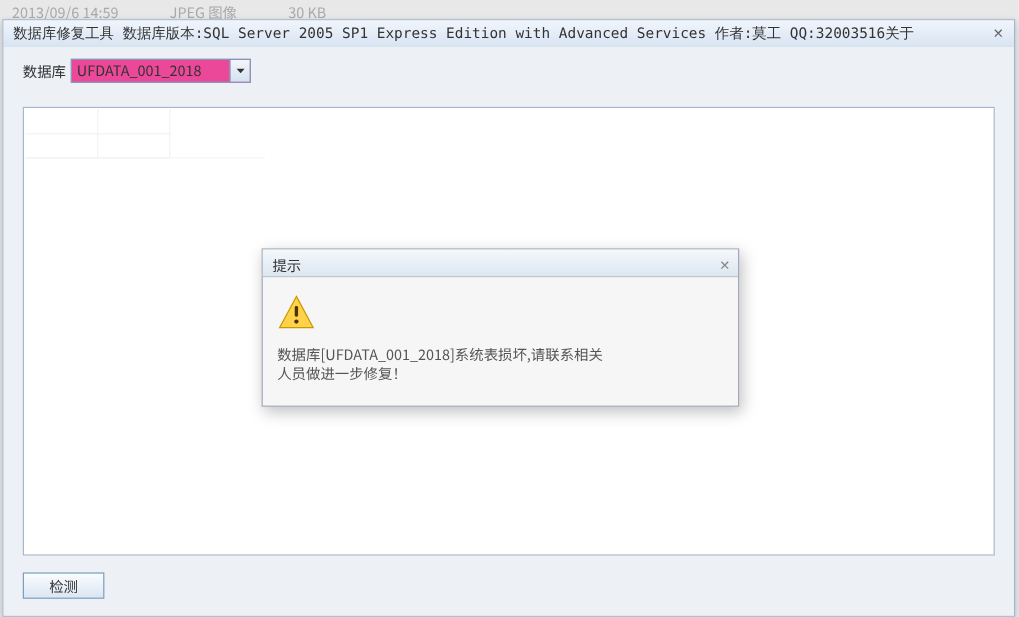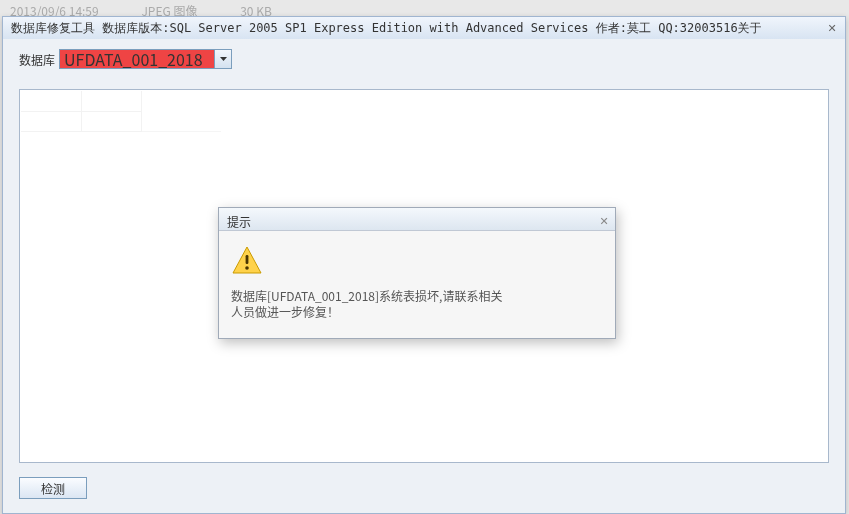--- a/index.html
+++ b/index.html
@@ -78,27 +78,27 @@
   .control-row {
     position: absolute;
     left: 16px;
     top: 10px;
     display: flex;
     align-items: center;
     gap: 4px;
   }
   .control-row .lbl { color: #333; }
   .combo {
-    width: 173px;
+    width: 150px;
     height: 20px;
     border: 1px solid #7b9ebd;
-    background: #ef4444;
+    background: #ec4899;
     display: flex;
     align-items: stretch;
-    font-size: 16px;
+    font-size: 12px;
     box-sizing: border-box;
   }
   .combo .combo-text {
     flex: 1;
     padding: 0 4px;
     line-height: 18px;
     overflow: hidden;
     white-space: nowrap;
   }
   .combo .combo-btn {

